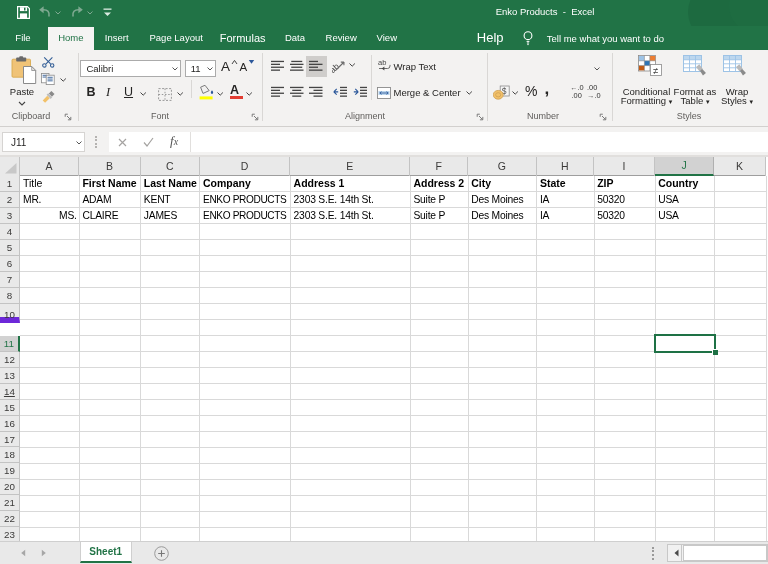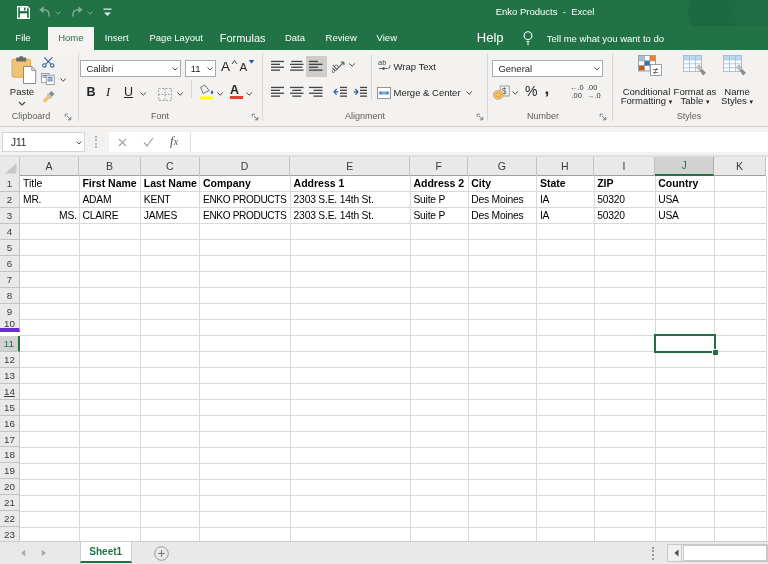--- a/index.html
+++ b/index.html
@@ -235,21 +235,20 @@
 <div class="abs" style="left:393.5px;top:11px;font-size:9.5px;color:#252423;">Wrap Text</div>
 <svg class="abs" style="left:376.7px;top:36.5px;" width="14" height="12" viewBox="0 0 14 12">
       <rect x="0.5" y="0.5" width="13" height="11" fill="#fff" stroke="#8a8a8a" stroke-width="0.9"></rect>
       <rect x="1.4" y="4" width="11.2" height="4" fill="#bdd7ee"></rect>
       <path d="M2.8 6 l8.4 0 M2.8 6 l1.7 -1.4 M2.8 6 l1.7 1.4 M11.2 6 l-1.7 -1.4 M11.2 6 l-1.7 1.4" stroke="#2b579a" stroke-width="0.85" fill="none"></path>
     </svg>
 <div class="abs" style="left:393.5px;top:37px;font-size:9.5px;color:#252423;">Merge &amp; Center</div>
 <svg class="abs" style="left:466px;top:40.5px;" width="7" height="4" viewBox="0 0 7 4">
       <path d="M0.5 0.5 l2.7 2.7 2.7 -2.7" stroke="#444" stroke-width="1" fill="none"></path>
     </svg>
-<div class="abs" style="left:492.4px;top:9.5px;width:110.6px;height:17.5px;background:#fff;border:1px solid #ababab;font-size:9.5px;line-height:16px;color:#252423;padding-left:5px;box-sizing:border-box;">General</div>
 <svg class="abs" style="left:593.5px;top:16.5px;" width="6" height="4" viewBox="0 0 6 4">
       <path d="M0.5 0.5 l2.5 2.5 2.5 -2.5" stroke="#555" stroke-width="1" fill="none"></path>
     </svg>
 <svg class="abs" style="left:493px;top:34.5px;" width="17" height="15" viewBox="0 0 17 15">
       <rect x="7.2" y="1" width="9" height="10" fill="#f5f5f5" stroke="#8a8a8a" stroke-width="0.8"></rect>
       <text x="8.7" y="9.3" font-size="8.5" fill="#555">$</text>
       <ellipse cx="5.2" cy="9.8" rx="5" ry="4.4" fill="#f2c169" stroke="#cfa053" stroke-width="0.8"></ellipse>
       <ellipse cx="5.2" cy="9.8" rx="2.6" ry="2.1" fill="none" stroke="#cfa053" stroke-width="0.8"></ellipse>
     </svg>
 <svg class="abs" style="left:511.5px;top:41px;" width="7" height="4" viewBox="0 0 7 4">
@@ -290,21 +289,21 @@
 <div class="abs ctr" style="left:666px;top:44.5px;width:58px;font-size:9.5px;color:#252423;">Table <span style="font-size:7px;">▾</span></div>
 <svg class="abs" style="left:723px;top:5px;" width="25" height="22" viewBox="0 0 25 22">
       <rect x="0.5" y="0.5" width="18" height="16" fill="#fff" stroke="#9dc3e6" stroke-width="1"></rect>
       <rect x="1" y="1" width="17" height="3.8" fill="#bdd7ee"></rect>
       <path d="M0.5 4.8 h18 M0.5 8.8 h18 M0.5 12.8 h18 M6.5 0.5 v16 M12.5 0.5 v16" stroke="#9dc3e6" stroke-width="0.9"></path>
       <g transform="rotate(-38 18 15)">
         <rect x="16" y="9.5" width="4.2" height="5.5" fill="#b9b9b9"></rect>
         <path d="M16.6 15 h3 l0.4 5.5 h-3.8 z" fill="#8a8a8a"></path>
       </g>
     </svg>
-<div class="abs ctr" style="left:712px;top:35.5px;width:50px;font-size:9.5px;color:#252423;">Name</div>
+<div class="abs ctr" style="left:712px;top:35.5px;width:50px;font-size:9.5px;color:#252423;">Wrap</div>
 <div class="abs ctr" style="left:712px;top:44.5px;width:50px;font-size:9.5px;color:#252423;">Styles <span style="font-size:7px;">▾</span></div>
 </div>
 <div class="abs" style="left:0;top:127px;width:768px;height:30px;background:#f3f2f1;">
 <div class="abs" style="left:109px;top:5px;width:659px;height:20px;background:#fff;"></div>
 <div class="abs" style="left:2px;top:5px;width:83px;height:20px;background:#fff;border:1px solid #d6d4d2;font-size:10px;line-height:19px;padding-left:8px;color:#252423;box-sizing:border-box;">J11</div>
 <svg class="abs" style="left:76px;top:13.5px;" width="6" height="4" viewBox="0 0 6 4">
       <path d="M0.5 0.5 l2.5 2.5 2.5 -2.5" stroke="#555" stroke-width="1" fill="none"></path>
     </svg>
 <div class="abs" style="left:95px;top:9px;width:2px;height:12px;border-left:2px dotted #b5b3b1;"></div>
 <svg class="abs" style="left:117.5px;top:10.5px;" width="9" height="9" viewBox="0 0 9 9">
@@ -345,21 +344,21 @@
 <div class="abs ctr" style="left:0;top:82.88px;width:19.8px;height:15.97px;background:#e9e9e9;border-right:1px solid #c3c3c3;border-bottom:1px solid #c3c3c3;box-sizing:border-box;color:#3b3a39;font-size:9.8px;line-height:15.0px;">5</div>
 <div class="abs" style="left:19.8px;top:98.25px;width:746.2px;height:1px;background:#d9d9d9;"></div>
 <div class="abs ctr" style="left:0;top:98.85px;width:19.8px;height:15.97px;background:#e9e9e9;border-right:1px solid #c3c3c3;border-bottom:1px solid #c3c3c3;box-sizing:border-box;color:#3b3a39;font-size:9.8px;line-height:15.0px;">6</div>
 <div class="abs" style="left:19.8px;top:114.22px;width:746.2px;height:1px;background:#d9d9d9;"></div>
 <div class="abs ctr" style="left:0;top:114.82px;width:19.8px;height:15.97px;background:#e9e9e9;border-right:1px solid #c3c3c3;border-bottom:1px solid #c3c3c3;box-sizing:border-box;color:#3b3a39;font-size:9.8px;line-height:15.0px;">7</div>
 <div class="abs" style="left:19.8px;top:130.19px;width:746.2px;height:1px;background:#d9d9d9;"></div>
 <div class="abs ctr" style="left:0;top:130.79px;width:19.8px;height:15.97px;background:#e9e9e9;border-right:1px solid #c3c3c3;border-bottom:1px solid #c3c3c3;box-sizing:border-box;color:#3b3a39;font-size:9.8px;line-height:15.0px;">8</div>
 <div class="abs" style="left:19.8px;top:146.16px;width:746.2px;height:1px;background:#d9d9d9;"></div>
 <div class="abs ctr" style="left:0;top:146.76px;width:19.8px;height:15.97px;background:#e9e9e9;border-right:1px solid #c3c3c3;border-bottom:1px solid #c3c3c3;box-sizing:border-box;color:#3b3a39;font-size:9.8px;line-height:15.0px;">9</div>
 <div class="abs" style="left:19.8px;top:162.13px;width:746.2px;height:1px;background:#d9d9d9;"></div>
-<div class="abs ctr" style="left:0;top:159px;width:19.8px;height:15.97px;background:#e9e9e9;border-right:1px solid #c3c3c3;border-bottom:4px solid #6d28d9;box-sizing:border-box;color:#3b3a39;font-size:9.8px;line-height:15.0px;">10</div>
+<div class="abs ctr" style="left:0;top:150px;width:19.8px;height:15.97px;background:#e9e9e9;border-right:1px solid #c3c3c3;border-bottom:6px solid #6d28d9;box-sizing:border-box;color:#3b3a39;font-size:9.8px;line-height:15.0px;">10</div>
 <div class="abs" style="left:19.8px;top:178.10px;width:746.2px;height:1px;background:#d9d9d9;"></div>
 <div class="abs ctr" style="left:0;top:178.70px;width:19.8px;height:15.97px;background:#d2d2d2;border-right:2px solid #217346;border-bottom:1px solid #c3c3c3;box-sizing:border-box;color:#217346;font-size:9.8px;line-height:15.0px;">11</div>
 <div class="abs" style="left:19.8px;top:194.07px;width:746.2px;height:1px;background:#d9d9d9;"></div>
 <div class="abs ctr" style="left:0;top:194.67px;width:19.8px;height:15.97px;background:#e9e9e9;border-right:1px solid #c3c3c3;border-bottom:1px solid #c3c3c3;box-sizing:border-box;color:#3b3a39;font-size:9.8px;line-height:15.0px;">12</div>
 <div class="abs" style="left:19.8px;top:210.04px;width:746.2px;height:1px;background:#d9d9d9;"></div>
 <div class="abs ctr" style="left:0;top:210.64px;width:19.8px;height:15.97px;background:#e9e9e9;border-right:1px solid #c3c3c3;border-bottom:1px solid #c3c3c3;box-sizing:border-box;color:#3b3a39;font-size:9.8px;line-height:15.0px;">13</div>
 <div class="abs" style="left:19.8px;top:226.01px;width:746.2px;height:1px;background:#d9d9d9;"></div>
 <div class="abs ctr" style="left:0;top:226.61px;width:19.8px;height:15.97px;background:#e9e9e9;border-right:1px solid #c3c3c3;border-bottom:1px solid #c3c3c3;box-sizing:border-box;color:#3b3a39;font-size:9.8px;line-height:15.0px;text-decoration:underline;">14</div>
 <div class="abs" style="left:19.8px;top:241.98px;width:746.2px;height:1px;background:#d9d9d9;"></div>
 <div class="abs ctr" style="left:0;top:242.58px;width:19.8px;height:15.97px;background:#e9e9e9;border-right:1px solid #c3c3c3;border-bottom:1px solid #c3c3c3;box-sizing:border-box;color:#3b3a39;font-size:9.8px;line-height:15.0px;">15</div>

